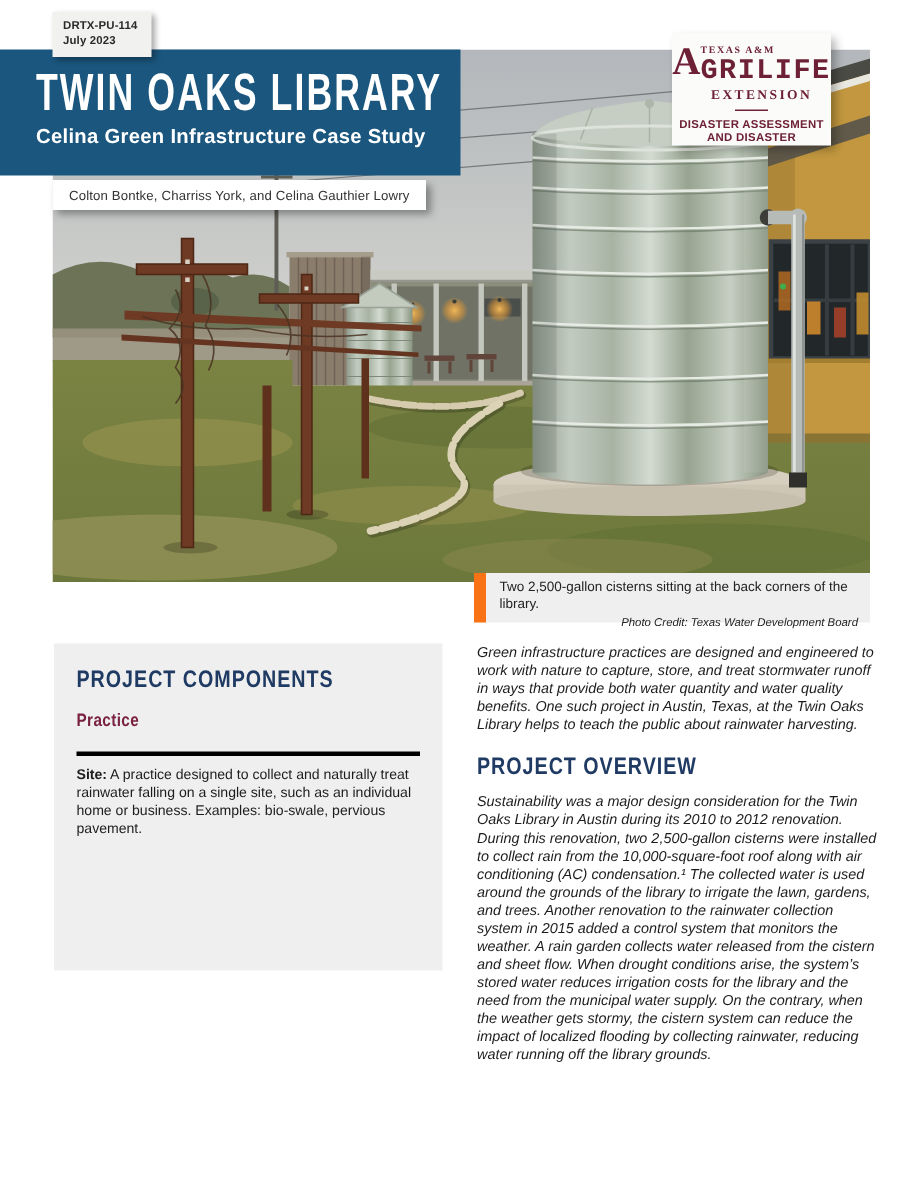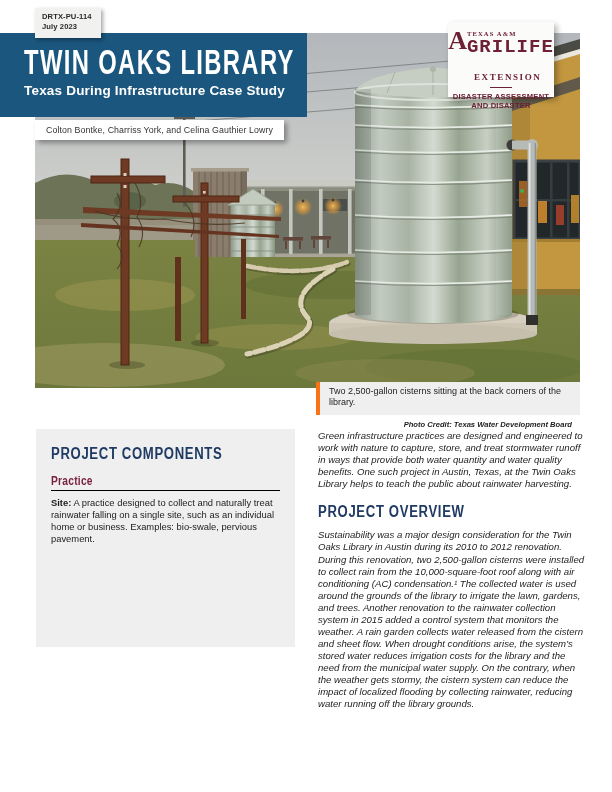--- a/index.html
+++ b/index.html
@@ -39,41 +39,41 @@
   .logo-box {
     position:absolute; left:448px; top:22px; width:106px; height:75px;
     background:#fbfbfa; box-shadow:3px 3px 6px rgba(0,0,0,.3); z-index:6;
     text-align:center; padding-top:9px; color:#6d2036;
   }
   .logo-row { display:flex; justify-content:center; align-items:flex-start; line-height:1; }
   .logo-a { font-family:"Liberation Serif", serif; font-size:26px; font-weight:bold; line-height:20px; }
   .logo-stack { text-align:left; }
   .logo-prefix { font-family:"Liberation Serif", serif; font-size:6.6px; letter-spacing:1.1px; font-weight:bold; }
   .logo-rest { font-family:Liberation Mono, monospace; font-size:19px; letter-spacing:1px; font-weight:bold; margin-top:0px; }
-  .logo-ext { font-family:"Liberation Serif", serif; font-size:9px; letter-spacing:1.6px; font-weight:bold; margin-top:15px; margin-left:26px; text-align:left; }
+  .logo-ext { font-family:"Liberation Serif", serif; font-size:9px; letter-spacing:1.6px; font-weight:bold; margin-top:1px; margin-left:26px; text-align:left; }
   .logo-divider { width:22px; height:1px; background:#6d2036; margin:5px auto 4px auto; }
   .logo-unit { font-size:7.6px; font-weight:bold; letter-spacing:.2px; line-height:1.3; }
   
   .photo { position:absolute; left:35px; top:33px; width:545px; height:355px; z-index:1; }
   .photo svg { display:block; width:100%; height:100%; }
   
   .caption-box {
     position:absolute; left:316px; top:382px; width:264px; height:33px;
-    background:#efefef; border-left:4px solid #f97316; z-index:4;
+    background:#efefef; border-left:8px solid #f97316; z-index:4;
     padding:4px 8px 0 9px;
   }
   .caption-text { font-size:9px; color:#232323; line-height:1.25; }
-  .caption-credit { font-size:7.6px; font-weight:bold; font-style:italic; color:#232323; text-align:right; margin-top:11px; }
+  .caption-credit { font-size:7.6px; font-weight:normal; font-style:italic; color:#232323; text-align:right; margin-top:1px; }
   
   .panel {
     position:absolute; left:36px; top:429px; width:259px; height:218px;
     background:#efefef; padding:16px 15px 0 15px;
   }
   .panel-title { font-size:16px; font-weight:bold; color:#1f3a63; letter-spacing:.8px; transform:scaleX(.82); margin-bottom:8px; }
-  .sec-head { border-bottom:1px solid #000000; padding-bottom:1px; margin-bottom:6px; }
+  .sec-head { border-bottom:3px solid #000000; padding-bottom:12px; margin-bottom:6px; }
   .sec-head span { font-size:12px; font-weight:bold; color:#7a2142; letter-spacing:.3px; transform:scaleX(.85); }
   .panel p { font-size:9.4px; color:#1c1c1c; line-height:1.28; margin-bottom:8px; }
   .panel p b { font-weight:bold; }
   .sec-gap { margin-top:11px; }
   
   .main-col { position:absolute; left:318px; top:430px; width:268px; }
   .main-col p { font-size:9.6px; color:#1c1c1c; line-height:1.26;font-style:italic; }
   .ovw-head { font-size:16px; font-weight:bold; color:#1f3a63; letter-spacing:.8px; transform:scaleX(.82); margin:13px 0 8px 0; }
 </style>
 </head>
@@ -294,21 +294,21 @@
     </svg>
   </div>
 
   <div class="ref-box">
     <div>DRTX-PU-114</div>
     <div>July 2023</div>
   </div>
 
   <div class="band">
     <div class="cond title">TWIN OAKS LIBRARY</div>
-    <div class="subtitle">Texas During Infrastructure Case Study</div>
+    <div class="subtitle">Celina Green Infrastructure Case Study</div>
   </div>
 
   <div class="authors-box">
     <div>Colton Bontke, Charriss York, and Celina Gauthier Lowry</div>
   </div>
 
   <div class="logo-box">
     <div class="logo-row">
       <span class="logo-a">A</span>
       <span class="logo-stack">

